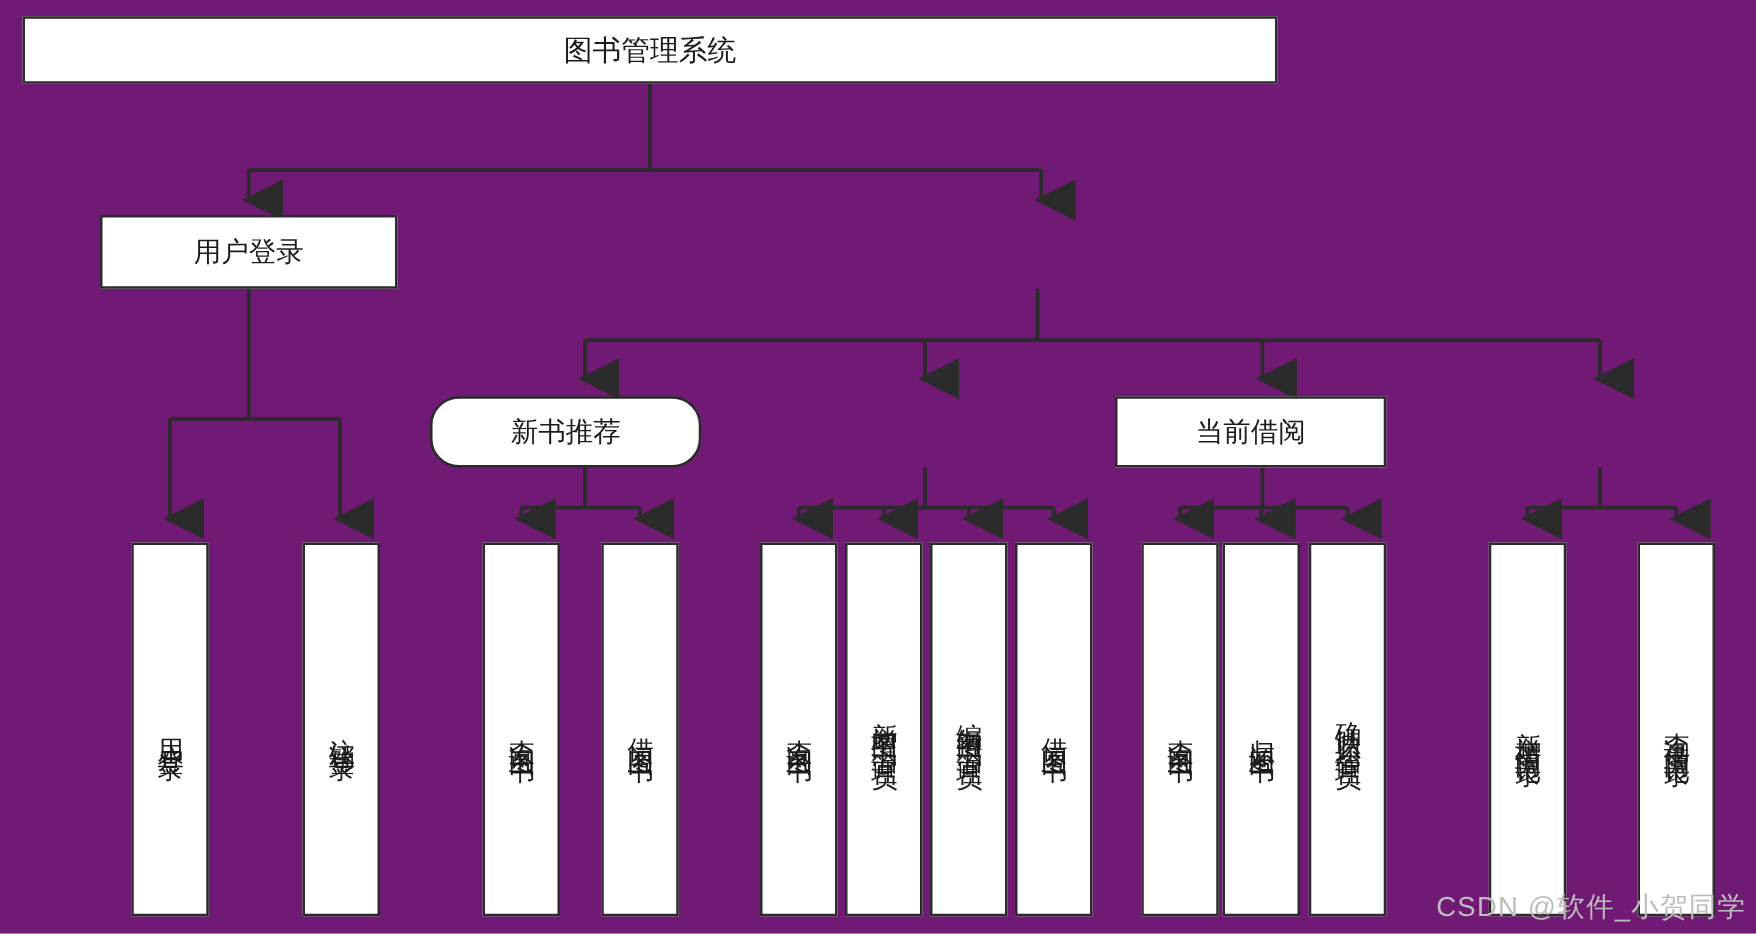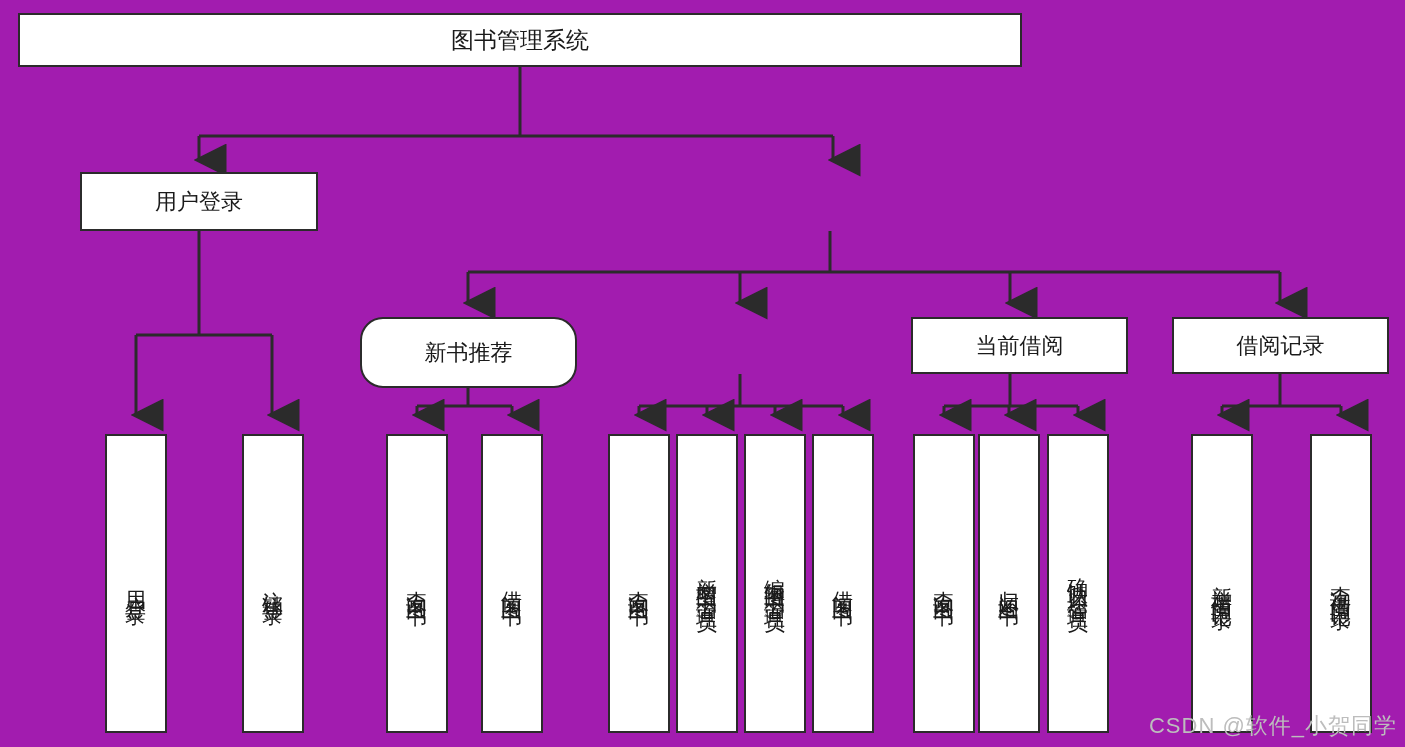--- a/index.html
+++ b/index.html
@@ -7,21 +7,21 @@
     padding: 0;
     background: #ffffff;
   }
   body {
     font-family: "Liberation Sans", "DejaVu Sans", sans-serif;
   }
   #canvas {
     position: relative;
     width: 1405px;
     height: 747px;
-    background: #a21caf;
+    background: #701a75;
     overflow: hidden;
   }
   .node {
     position: absolute;
     box-sizing: border-box;
     border: 2px solid #2b2b2b;
     background: #ffffff;
     display: flex;
     align-items: center;
     justify-content: center;
@@ -129,28 +129,25 @@
   </svg>
 
   <div class="node root" style="left:18px; top:13px; width:1004px; height:54px;">
     <span>图书管理系统</span>
   </div>
 
   <div class="node lvl2" style="left:80px; top:172px; width:238px; height:59px;">
     <span>用户登录</span>
   </div>
 
-  <div class="node lvl3" style="left:360px; top:317px; width:217px; height:71px;border-radius:23px;">
+  <div class="node lvl3" style="left:344px; top:317px; width:217px; height:57px;border-radius:23px;">
     <span>新书推荐</span>
   </div>
-  <div class="node lvl3" style="left:911px; top:317px; width:217px; height:57px;">
+  <div class="node lvl3" style="left:892px; top:317px; width:217px; height:57px;">
     <span>当前借阅</span>
-  </div>
-  <div class="node lvl3" style="left:1172px; top:317px; width:217px; height:57px;">
-    <span>借阅记录</span>
   </div>
 
   <div class="leaf" style="left:105px; top:434px; width:62px; height:299px;">
     <span class="vtext">用户登录</span>
   </div>
   <div class="leaf" style="left:242px; top:434px; width:62px; height:299px;">
     <span class="vtext">注销登录</span>
   </div>
 
   <div class="leaf" style="left:386px; top:434px; width:62px; height:299px;">

